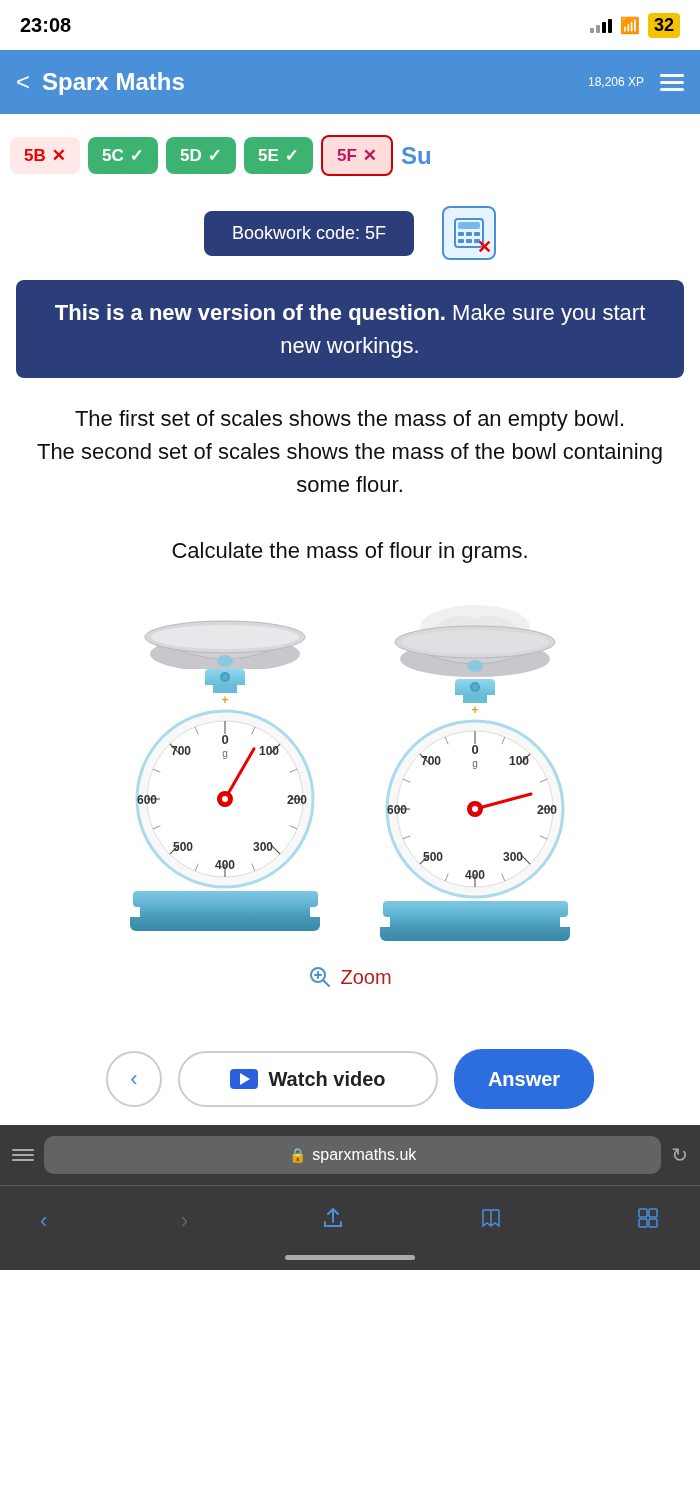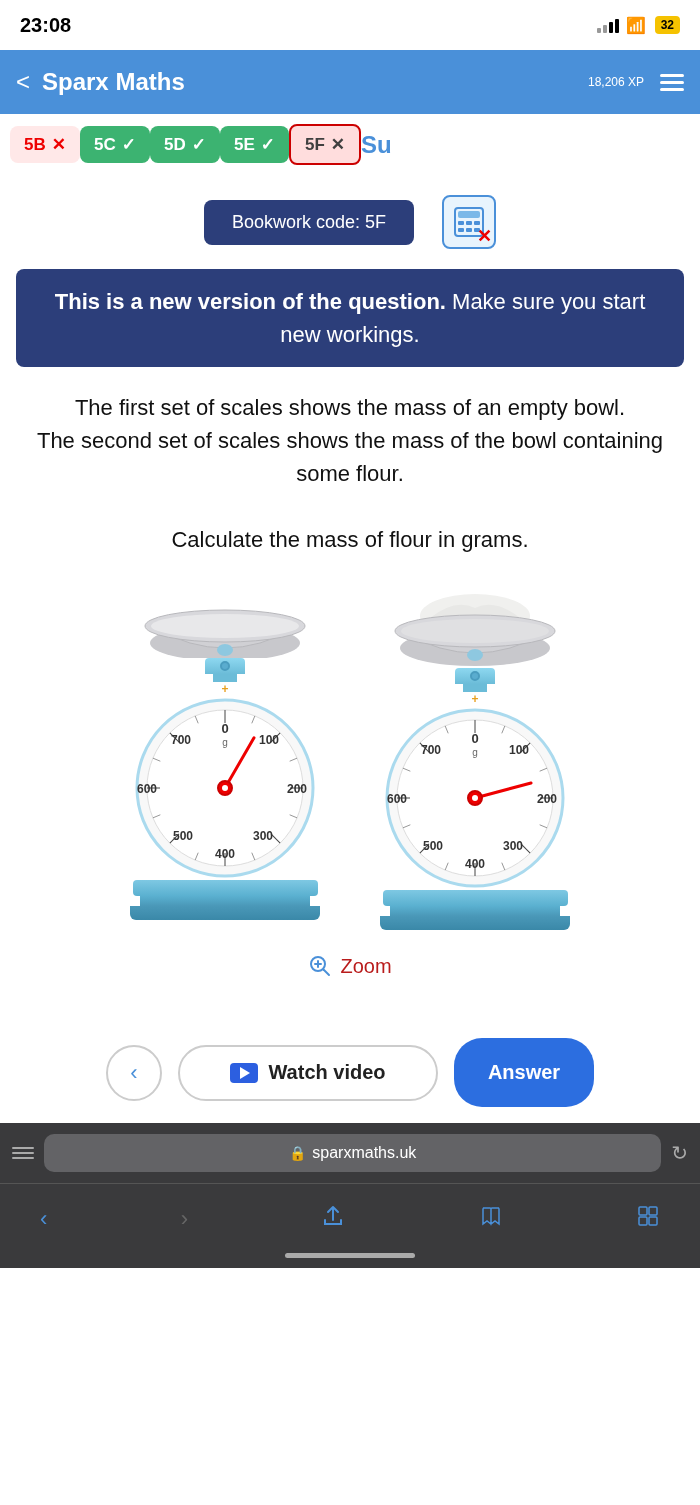--- a/index.html
+++ b/index.html
@@ -43,21 +43,21 @@
       border-radius: 1px;
     }
     .signal-bar.active { background: #000; }
     .wifi-icon {
       font-size: 16px;
       color: #000;
     }
     .battery-badge {
       background: #f5c200;
       color: #000;
-      font-size: 12px;
+      font-size: 18px;
       font-weight: 700;
       padding: 2px 6px;
       border-radius: 4px;
     }
 
     
     .header {
       background: #4a90d9;
       display: flex;
       align-items: center;
@@ -97,21 +97,23 @@
       background: #fff;
       border-radius: 2px;
     }
 
     
     .tab-bar {
       display: flex;
       align-items: center;
       background: #fff;
       padding: 10px 10px;
+      gap: 8px;
       overflow-x: auto;
+      margin-top: 11px;
     }
     .tab {
       display: flex;
       align-items: center;
       gap: 6px;
       padding: 8px 14px;
       border-radius: 8px;
       font-size: 17px;
       font-weight: 600;
       white-space: nowrap;
@@ -123,21 +125,21 @@
     }
     .tab-fail .tab-x { color: #e00; font-weight: 700; }
     .tab-pass {
       background: #3cb371;
       color: #fff;
       justify-content: space-between;
     }
     .tab-pass .tab-check { color: #fff; }
     .tab-current-fail {
       background: #ffdddd;
-      color: #404040;
+      color: #be185d;
       border: 2px solid #cc0000;
       justify-content: flex-end;
     }
     .tab-more {
       color: #4a90d9;
       font-size: 24px;
       font-weight: 600;
     }
 
     
@@ -285,21 +287,21 @@
     .btn-watch-play {
       width: 0;
       height: 0;
       border-top: 6px solid transparent;
       border-bottom: 6px solid transparent;
       border-left: 10px solid #fff;
       margin-left: 2px;
     }
     .btn-answer {
       width: 140px;
-      height: 69px;
+      height: 60px;
       border-radius: 28px;
       background: #2c6ee0;
       border: none;
       color: #fff;
       font-size: 20px;
       font-weight: 600;
       cursor: pointer;
     }
 
     

